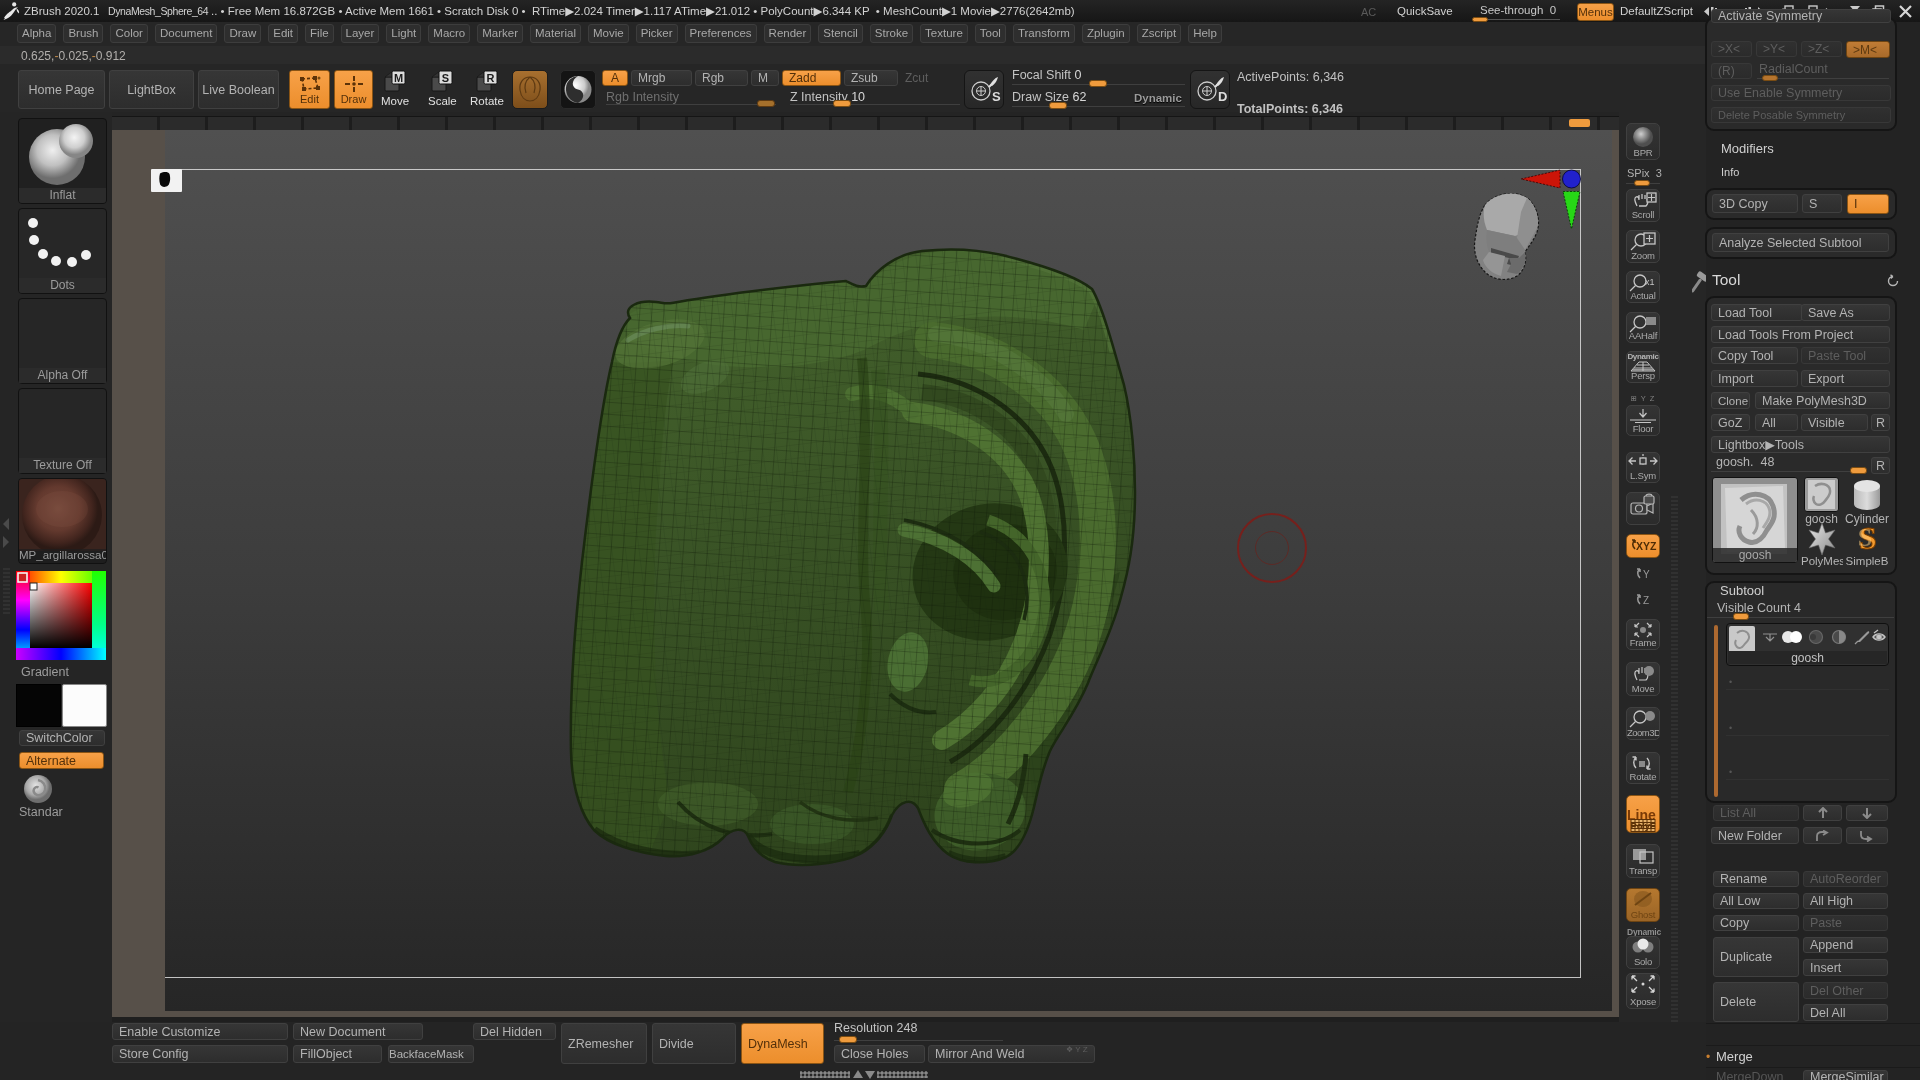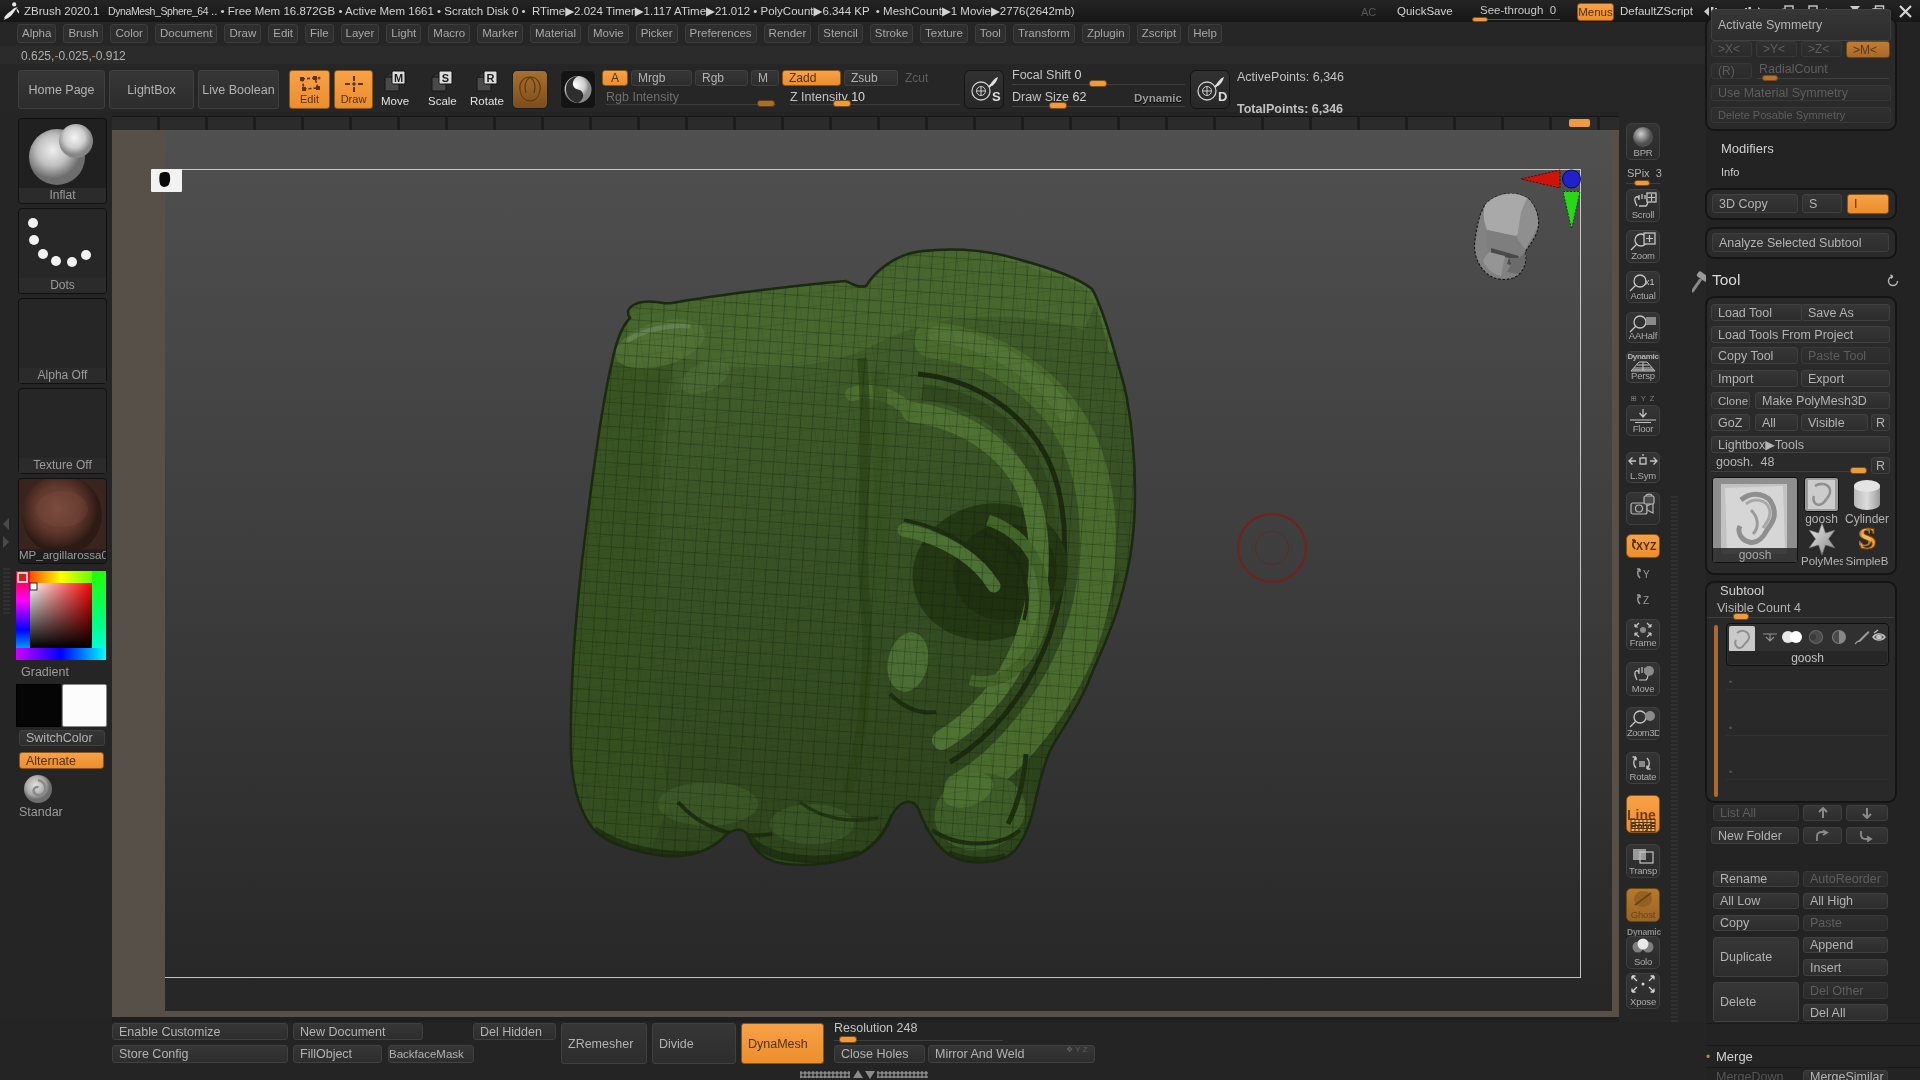--- a/index.html
+++ b/index.html
@@ -540,30 +540,30 @@
         </g>
       </svg><div class="tl" style="color:#ababab">Xpose</div></div>
 <svg class="abs" style="left:1692px;top:271px" width="18" height="26" viewBox="0 0 18 26">
 <g transform="rotate(35 9 8)">
         <rect x="3" y="2" width="12" height="6" rx="2" fill="#9a9a9a"></rect>
         <rect x="7.5" y="8" width="3" height="16" rx="1.5" fill="#8a8a8a"></rect>
       </g>
     </svg>
 <div class="abs" style="left:1706px;top:22px;width:214px;height:1058px;background:#232323;"></div>
 <div class="grp" style="left:1705px;top:17px;width:192px;height:114px;"></div>
-<div class="btn" style="left:1711px;top:9px;width:180px;height:32px;font-size:12.5px;">Activate Symmetry</div>
+<div class="btn" style="left:1711px;top:9px;width:180px;height:14px;font-size:12.5px;">Activate Symmetry</div>
 <div class="btn dim" style="left:1711px;top:41px;width:41px;height:16px;font-size:12px;">&gt;X&lt;</div>
 <div class="btn dim" style="left:1756px;top:41px;width:41px;height:16px;font-size:12px;">&gt;Y&lt;</div>
 <div class="btn dim" style="left:1801px;top:41px;width:41px;height:16px;font-size:12px;">&gt;Z&lt;</div>
 <div class="btn morg" style="left:1846px;top:41px;width:44px;height:17px;font-size:12px;">&gt;M&lt;</div>
 <div class="btn dim" style="left:1711px;top:63px;width:41px;height:16px;font-size:12px;">(R)</div>
 <div class="lbl" style="left:1759px;top:63px;font-size:12.5px;color:#5e5e5e;">RadialCount</div>
 <div class="track" style="left:1757px;top:78px;width:132px;"></div>
 <div class="hdl" style="left:1762px;top:75px;width:16px;height:6px;background:#b5742e;"></div>
-<div class="btn dim" style="left:1711px;top:85px;width:180px;height:16px;font-size:12.5px;">Use Material Symmetry</div>
+<div class="btn dim" style="left:1711px;top:85px;width:180px;height:16px;font-size:12.5px;">Use Enable Symmetry</div>
 <div class="btn dim" style="left:1711px;top:107px;width:180px;height:16px;font-size:11px;">Delete Posable Symmetry</div>
 <div class="lbl" style="left:1721px;top:142px;font-size:13px;color:#d0d0d0;">Modifiers</div>
 <div class="lbl" style="left:1721px;top:166px;font-size:11px;color:#d0d0d0;">Info</div>
 <div class="grp" style="left:1705px;top:188px;width:192px;height:32px;"></div>
 <div class="btn" style="left:1712px;top:194px;width:86px;height:19px;font-size:12.5px;">3D Copy</div>
 <div class="btn" style="left:1802px;top:194px;width:40px;height:19px;font-size:12.5px;">S</div>
 <div class="btn org" style="left:1847px;top:194px;width:42px;height:20px;font-size:12.5px;">I</div>
 <div class="grp" style="left:1705px;top:227px;width:192px;height:32px;"></div>
 <div class="btn" style="left:1712px;top:233px;width:177px;height:19px;font-size:12.5px;">Analyze Selected Subtool</div>
 <div class="lbl" style="left:1712px;top:271px;font-size:15.5px;color:#d8d8d8;">Tool</div>

